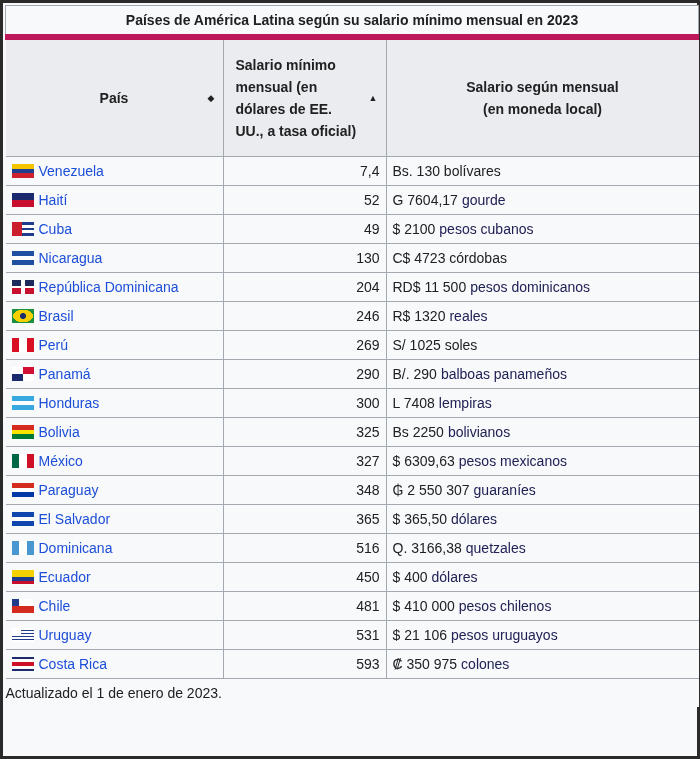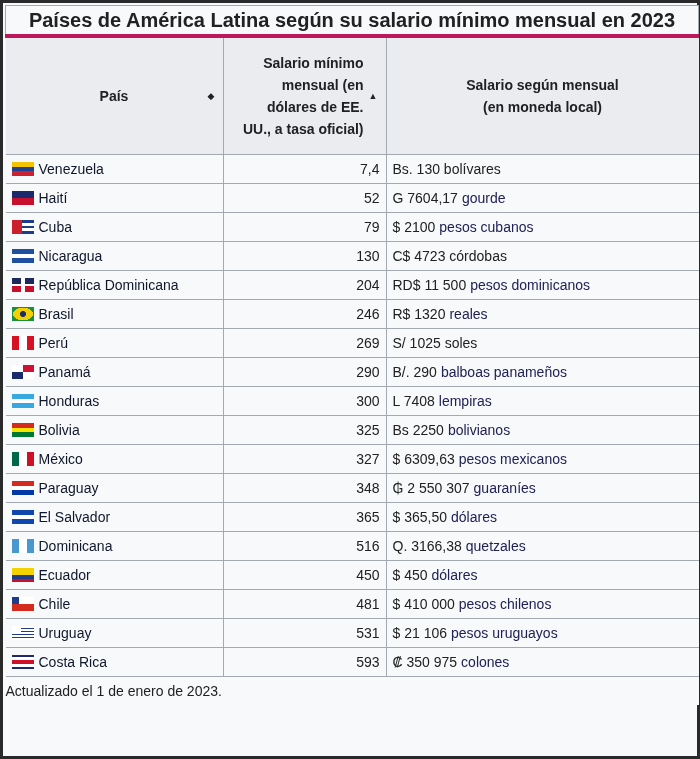--- a/index.html
+++ b/index.html
@@ -18,22 +18,22 @@
   }
   table.wikitable {
     position: absolute; left: 2px; top: 2px;
     width: 694px;
     border-collapse: collapse;
     background: #f8f9fa;
     font-size: 14px;
   }
   .caption-cell {
     height: 28px;
-    text-align: center; font-weight: bold; font-size: 20px;
-    border-bottom: 4px solid #be185d;
+    text-align: center; font-weight: bold; font-size: 14px;
+    border-bottom: 6px solid #be185d;
     padding: 0;
   }
   th {
     background: #eaecf0;
     border: 1px solid #a2a9b1;
     font-weight: bold; font-size: 14px;
     line-height: 22px;
     padding: 0 6px;
     position: relative;
   }
@@ -47,21 +47,21 @@
   }
   td {
     border: 1px solid #a2a9b1;
     height: 28px; padding: 0 6px;
     background: #f8f9fa;
     white-space: nowrap;
   }
   td.c1 { border-left: none; }
   td.c2 { text-align: right; }
   td.c3 { border-right: none; }
-  .country { color: #0f172a; text-align: center; }
+  .country { color: #1d4ed8; text-align: center; }
   .link { color: #202155; }
   .flag {
     display: inline-block; vertical-align: middle;
     width: 22px; height: 14px; margin-right: 5px;
     position: relative; overflow: hidden;
     margin-top: -2px;
   }
   .footer-cell {
     text-align: left; height: 28px; padding: 0 4px 0 0;
     font-size: 14px; border: none;
@@ -75,21 +75,21 @@
   <tbody>
         <tr>
     <td colspan="3" class="caption-cell">Países de América Latina según su salario mínimo mensual en 2023</td>
   </tr>
   <tr>
     <th class="h1">
       <span>País</span>
       <span class="sort">◆</span>
     </th>
     <th class="h2">
-      <div style="width:128px;margin:0 auto 0 6px;text-align:right;">Salario mínimo mensual (en dólares de EE. UU., a tasa oficial)</div>
+      <div style="width:128px;margin:0 auto 0 6px;text-align:left;">Salario mínimo mensual (en dólares de EE. UU., a tasa oficial)</div>
       <span class="sort">▲</span>
     </th>
     <th class="h3">
       <div style="width:170px;margin:0 auto;">Salario según mensual (en moneda local)</div>
     </th>
   </tr>
   </tbody>
       <tbody id="rows">
   <tr>
     <td class="c1">
@@ -104,21 +104,21 @@
       <span class="flag" style="background: linear-gradient(rgb(26, 42, 108) 0%, rgb(26, 42, 108) 50%, rgb(200, 16, 46) 50%, rgb(200, 16, 46) 100%);"></span><a class="country">Haití</a>
     </td>
     <td class="c2">52</td>
     <td class="c3"><span>G 7604,17</span><a class="link" style="margin-left: 4px;">gourde</a></td>
   </tr>
 
   <tr>
     <td class="c1">
       <span class="flag" style="background: linear-gradient(90deg, rgb(204, 31, 46) 0px, rgb(204, 31, 46) 45%, transparent 45%), linear-gradient(rgb(31, 60, 140) 0%, rgb(31, 60, 140) 20%, rgb(255, 255, 255) 20%, rgb(255, 255, 255) 40%, rgb(31, 60, 140) 40%, rgb(31, 60, 140) 60%, rgb(255, 255, 255) 60%, rgb(255, 255, 255) 80%, rgb(31, 60, 140) 80%, rgb(31, 60, 140) 100%);"></span><a class="country">Cuba</a>
     </td>
-    <td class="c2">79</td>
+    <td class="c2">49</td>
     <td class="c3"><span>$ 2100</span><a class="link" style="margin-left: 4px;">pesos cubanos</a></td>
   </tr>
 
   <tr>
     <td class="c1">
       <span class="flag" style="background: linear-gradient(rgb(31, 79, 160) 0%, rgb(31, 79, 160) 33.3333%, rgb(255, 255, 255) 33.3333%, rgb(255, 255, 255) 66.6667%, rgb(31, 79, 160) 66.6667%, rgb(31, 79, 160) 100%);"></span><a class="country">Nicaragua</a>
     </td>
     <td class="c2">130</td>
     <td class="c3"><span>C$ 4723 córdobas</span><a class="link"></a></td>
   </tr>
@@ -203,21 +203,21 @@
     </td>
     <td class="c2">516</td>
     <td class="c3"><span>Q. 3166,38</span><a class="link" style="margin-left: 4px;">quetzales</a></td>
   </tr>
 
   <tr>
     <td class="c1">
       <span class="flag" style="background: linear-gradient(rgb(245, 209, 0) 0px, rgb(245, 209, 0) 50%, rgb(31, 60, 140) 50%, rgb(31, 60, 140) 75%, rgb(200, 16, 46) 75%);"></span><a class="country">Ecuador</a>
     </td>
     <td class="c2">450</td>
-    <td class="c3"><span>$ 450</span><a class="link" style="margin-left: 4px;">dólares</a></td>
+    <td class="c3"><span>$ 400</span><a class="link" style="margin-left: 4px;">dólares</a></td>
   </tr>
 
   <tr>
     <td class="c1">
       <span class="flag" style="background: linear-gradient(90deg, rgb(31, 60, 140) 0px, rgb(31, 60, 140) 33%, transparent 33%) center top / 100% 50% no-repeat, linear-gradient(rgb(255, 255, 255) 0px, rgb(255, 255, 255) 50%, rgb(213, 43, 30) 50%);"></span><a class="country">Chile</a>
     </td>
     <td class="c2">481</td>
     <td class="c3"><span>$ 410 000</span><a class="link" style="margin-left: 4px;">pesos chilenos</a></td>
   </tr>
 

